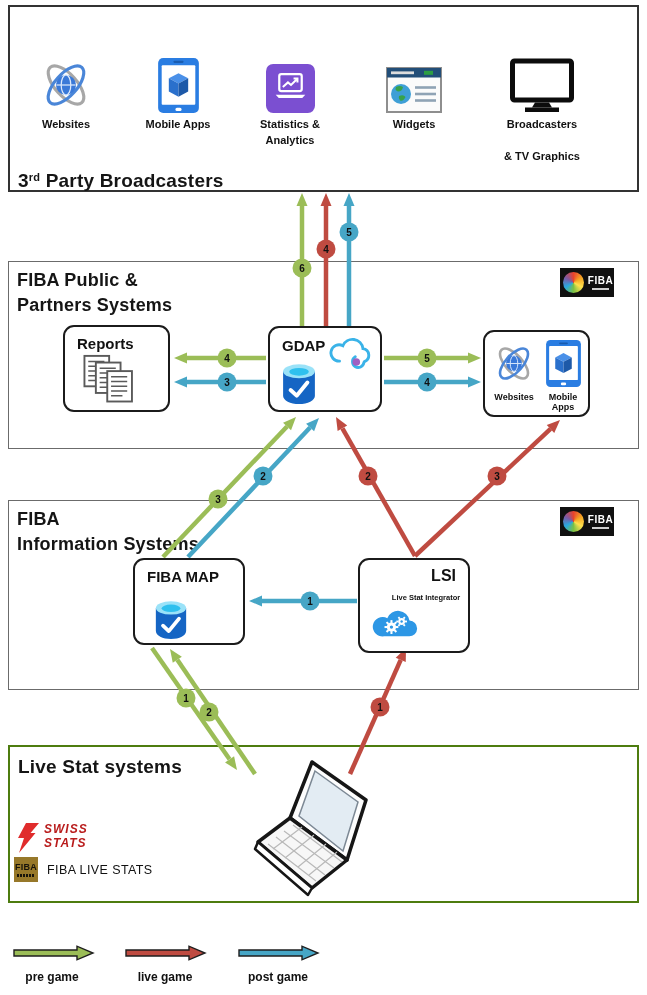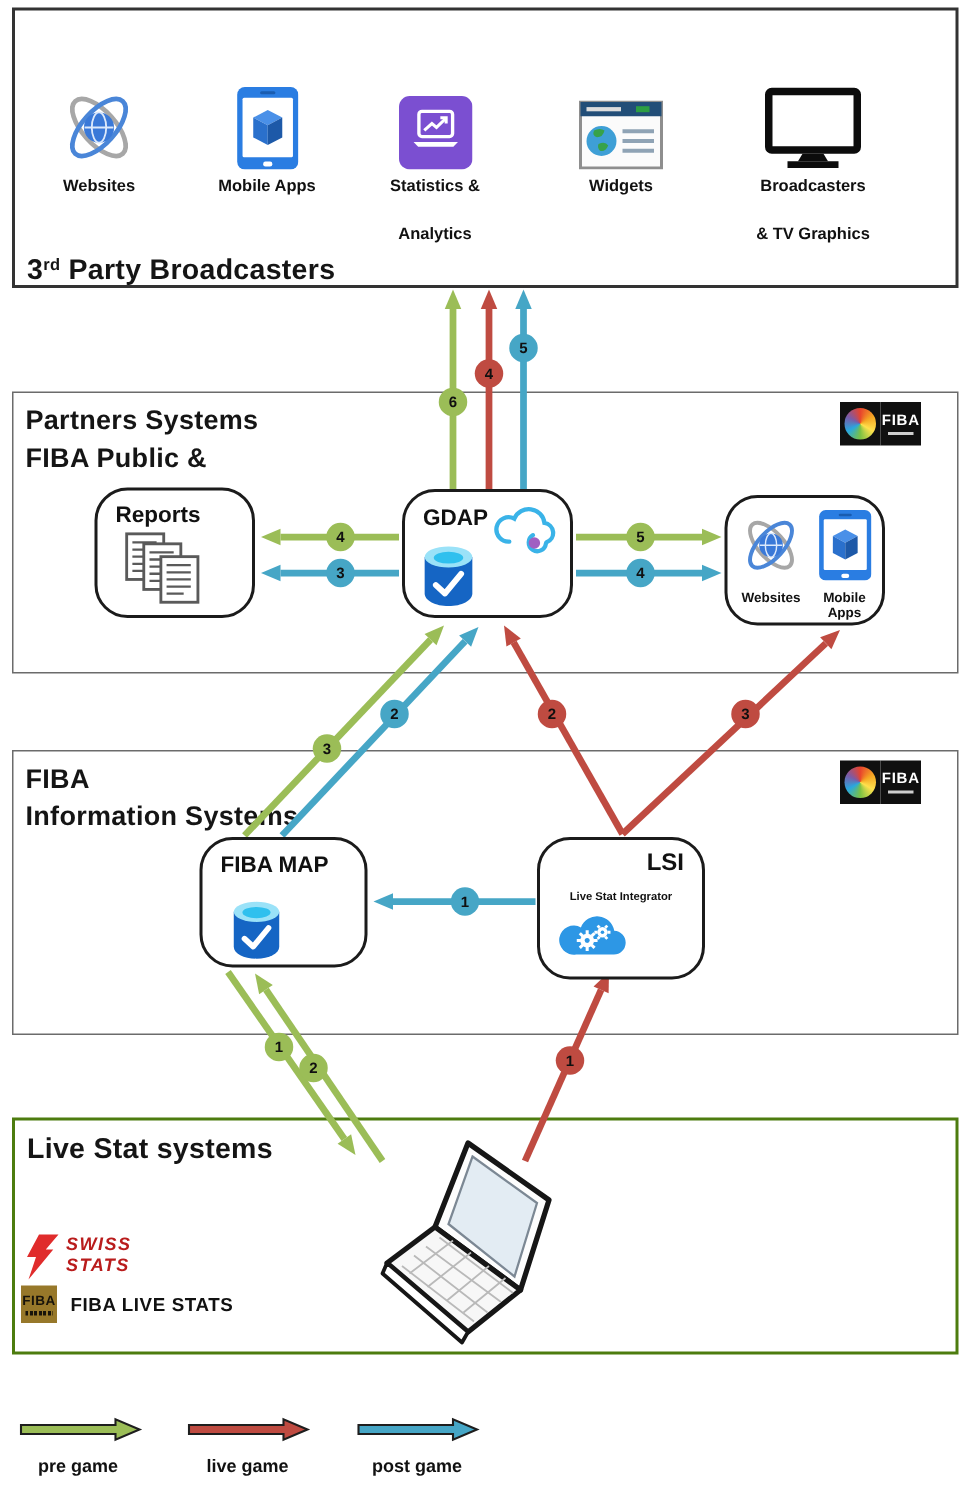--- a/index.html
+++ b/index.html
@@ -8,21 +8,21 @@
   .section{position:absolute;background:#fff;z-index:1;box-sizing:border-box;}
   .sec1{left:8px;top:5px;width:631px;height:187px;border:2px solid #333;}
   .sec2{left:8px;top:261px;width:631px;height:188px;border:1.5px solid #6b6b6b;}
   .sec3{left:8px;top:500px;width:631px;height:190px;border:1.5px solid #6b6b6b;}
   .sec4{left:8px;top:745px;width:631px;height:158px;border:2px solid #4d7c0f;}
   .sec-title{position:absolute;font-weight:bold;color:#151515;line-height:25px;letter-spacing:.2px;}
   .t1{left:8px;top:158px;font-size:19px;}
   .t1 sup{font-size:11px;vertical-align:6px;}
   .t2{left:8px;top:6px;font-size:18px;}
   .t4{left:8px;top:7px;font-size:19px;}
-  .node{position:absolute;background:#fff;border:2px solid #1b1b1b;border-radius:22px;z-index:3;box-sizing:border-box;}
+  .node{position:absolute;background:#fff;border:2px solid #1b1b1b;border-radius:11px;z-index:3;box-sizing:border-box;padding-left:12px;}
   .node-title{position:absolute;font-weight:bold;font-size:15px;color:#111;}
   .arrows{position:absolute;left:0;top:0;width:647px;height:995px;z-index:2;pointer-events:none;}
   .tp-item{position:absolute;width:110px;text-align:center;top:48px;}
   .tp-icon{height:58px;display:flex;align-items:flex-end;justify-content:center;}
   .tp-label{font-size:11px;font-weight:bold;line-height:16px;margin-top:3px;}
   .fiba-logo{position:absolute;display:flex;z-index:2;}
   .fiba-ball-sq{width:27px;height:29px;background:#101010;display:flex;align-items:center;justify-content:center;}
   .fiba-ball{width:21px;height:21px;border-radius:50%;
      background:conic-gradient(#e8432d,#f5a623,#ffe14d,#7ac143,#29a8df,#7b5aa6,#e8432d);}
   .fiba-text-sq{width:27px;height:29px;background:#101010;color:#fff;display:flex;flex-direction:column;
@@ -31,21 +31,21 @@
   .webmob-col{position:absolute;text-align:center;}
   .webmob-label{font-size:9px;font-weight:bold;margin-top:1px;}
   .lsi-sub{position:absolute;font-size:7.5px;font-weight:bold;width:100%;text-align:center;}
   .swiss{position:absolute;left:14px;top:822px;display:flex;z-index:2;}
   .swiss-text{margin-left:4px;font-weight:bold;font-style:italic;font-size:12px;line-height:14px;letter-spacing:1px;color:#b91c1c;}
   .fls{position:absolute;left:14px;top:857px;display:flex;align-items:center;z-index:2;}
   .fls-badge{width:24px;height:25px;background:#97782a;display:flex;flex-direction:column;align-items:center;justify-content:center;}
   .fls-badge span{font-size:9px;font-weight:900;color:#17130a;letter-spacing:.3px;line-height:9px;}
   .fls-badge i{display:block;width:18px;height:3px;margin-top:2px;
      background:repeating-linear-gradient(90deg,#17130a 0 2px,#97782a 2px 3px);}
-  .fls-label{margin-left:9px;font-size:12.5px;font-weight:bold;letter-spacing:.4px;}
+  .fls-label{margin-left:9px;font-size:12.5px;font-weight:normal;letter-spacing:.4px;}
   .legend-label{position:absolute;top:970px;width:100px;text-align:center;font-size:12px;font-weight:bold;}
   .laptop{position:absolute;left:252px;top:756px;z-index:3;}
 </style>
 </head>
 <body>
 
 <div class="canvas">
 
   <div class="section sec1">
     <div class="sec-title t1"><span>3</span><sup>rd</sup><span> Party Broadcasters</span></div>
@@ -86,21 +86,21 @@
       <div class="tp-icon">
         <svg width="49" height="49" viewBox="0 0 48 48">
           <rect width="48" height="48" rx="7" fill="#7b4fd1"></rect>
           <rect x="13" y="10" width="22" height="16.5" rx="2" stroke="#fff" stroke-width="2.2" fill="none"></rect>
           <path d="M16.5 22.5 L21.5 18 L24.5 20.5 L30.5 14.7" stroke="#fff" stroke-width="2" fill="none"></path>
           <path d="M27 14.2 H30.8 V18" stroke="#fff" stroke-width="2" fill="none"></path>
           <path d="M9.5 30 h29 l-3 3.2 h-23 z" fill="#fff"></path>
         </svg>
       </div>
       <div class="tp-label">Statistics &amp;</div>
-      <div class="tp-label" style="margin-top:16px">Analytics</div>
+      <div class="tp-label" style="margin-top:0">Analytics</div>
     </div>
 
     <div class="tp-item" style="left:349px">
       <div class="tp-icon">
         <svg width="56" height="46" viewBox="0 0 56 46">
           <rect x="1" y="1" width="54" height="44" fill="#fbfbfb" stroke="#8e8e8e" stroke-width="2"></rect>
           <rect x="1" y="1" width="54" height="9.5" fill="#224e78"></rect>
           <rect x="5" y="4.4" width="23" height="2.8" fill="#ddd"></rect>
           <rect x="38" y="3.8" width="9" height="4" fill="#2d9e43"></rect>
           <circle cx="15" cy="27" r="10" fill="#3e9fd6"></circle>
@@ -123,22 +123,22 @@
           <rect x="15" y="49" width="34" height="4.5" fill="#0c0c0c"></rect>
         </svg>
       </div>
       <div class="tp-label">Broadcasters</div>
       <div class="tp-label" style="margin-top:16px">&amp; TV Graphics</div>
     </div>
   </div>
 
   <div class="section sec2">
     <div class="sec-title t2">
+      <div>FIBA Public &amp;</div>
       <div>Partners Systems</div>
-      <div>FIBA Public &amp;</div>
     </div>
     <div class="fiba-logo" style="right:24px;top:6px">
       <div class="fiba-ball-sq">
           <div class="fiba-ball"></div>
         </div>
       <div class="fiba-text-sq">
           <span>FIBA</span>
           <i class="fiba-tag"></i>
         </div>
     </div>

